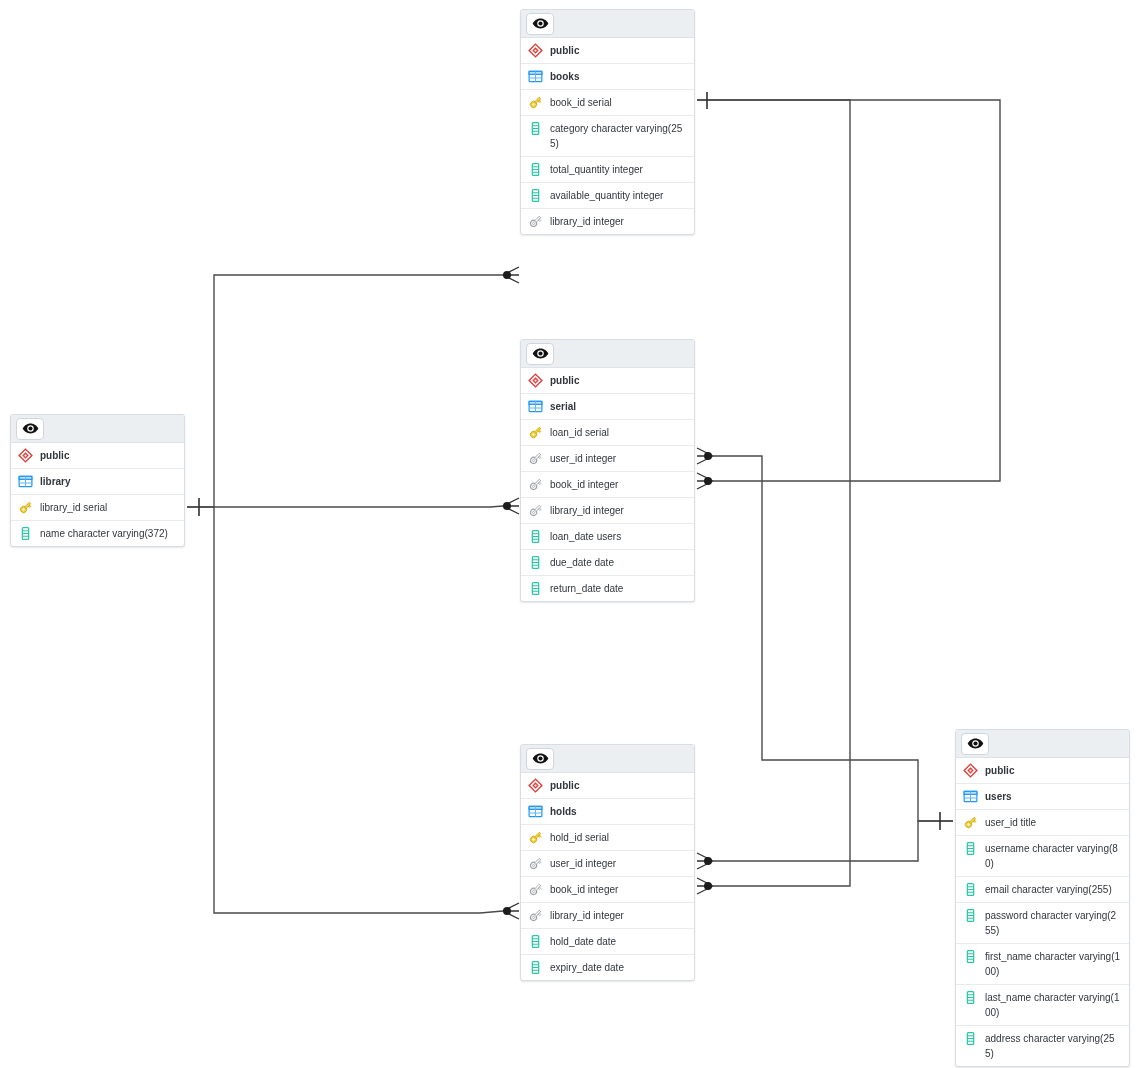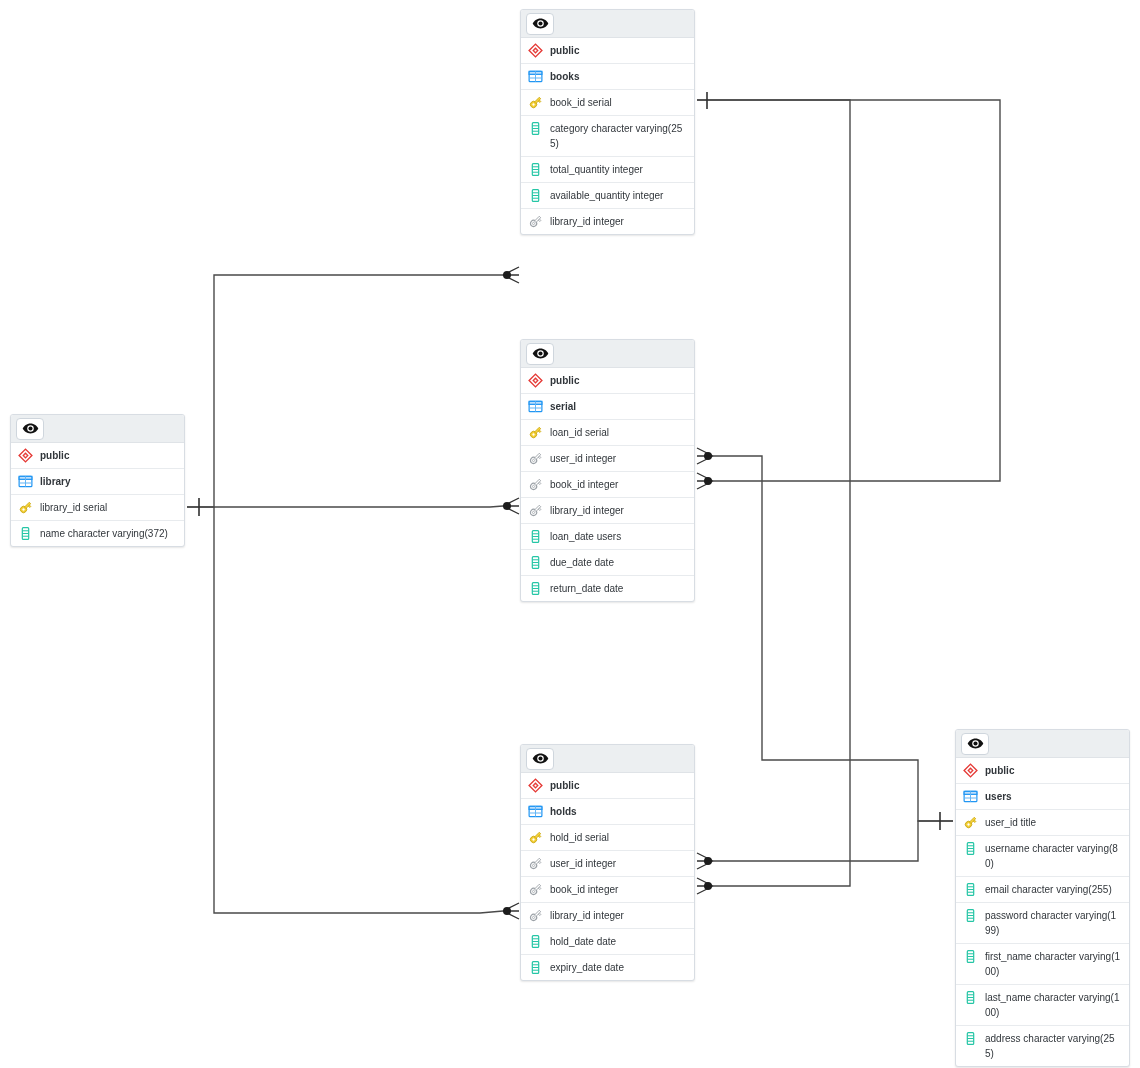--- a/index.html
+++ b/index.html
@@ -537,21 +537,21 @@
   </svg>
 <span class="lbl">email character varying(255)</span>
         </div>
         <div class="row">
   <svg class="ico" viewBox="0 0 16 16">
     <rect x="4.6" y="1.8" width="6.8" height="12.4" rx="1" fill="#ffffff" stroke="#26c6a6" stroke-width="1.3"></rect>
     <line x1="4.6" y1="5.1" x2="11.4" y2="5.1" stroke="#26c6a6" stroke-width="1.1"></line>
     <line x1="4.6" y1="8.0" x2="11.4" y2="8.0" stroke="#26c6a6" stroke-width="1.1"></line>
     <line x1="4.6" y1="10.9" x2="11.4" y2="10.9" stroke="#26c6a6" stroke-width="1.1"></line>
   </svg>
-<span class="lbl">password character varying(199)</span>
+<span class="lbl">password character varying(255)</span>
         </div>
         <div class="row">
   <svg class="ico" viewBox="0 0 16 16">
     <rect x="4.6" y="1.8" width="6.8" height="12.4" rx="1" fill="#ffffff" stroke="#26c6a6" stroke-width="1.3"></rect>
     <line x1="4.6" y1="5.1" x2="11.4" y2="5.1" stroke="#26c6a6" stroke-width="1.1"></line>
     <line x1="4.6" y1="8.0" x2="11.4" y2="8.0" stroke="#26c6a6" stroke-width="1.1"></line>
     <line x1="4.6" y1="10.9" x2="11.4" y2="10.9" stroke="#26c6a6" stroke-width="1.1"></line>
   </svg>
 <span class="lbl">first_name character varying(100)</span>
         </div>

